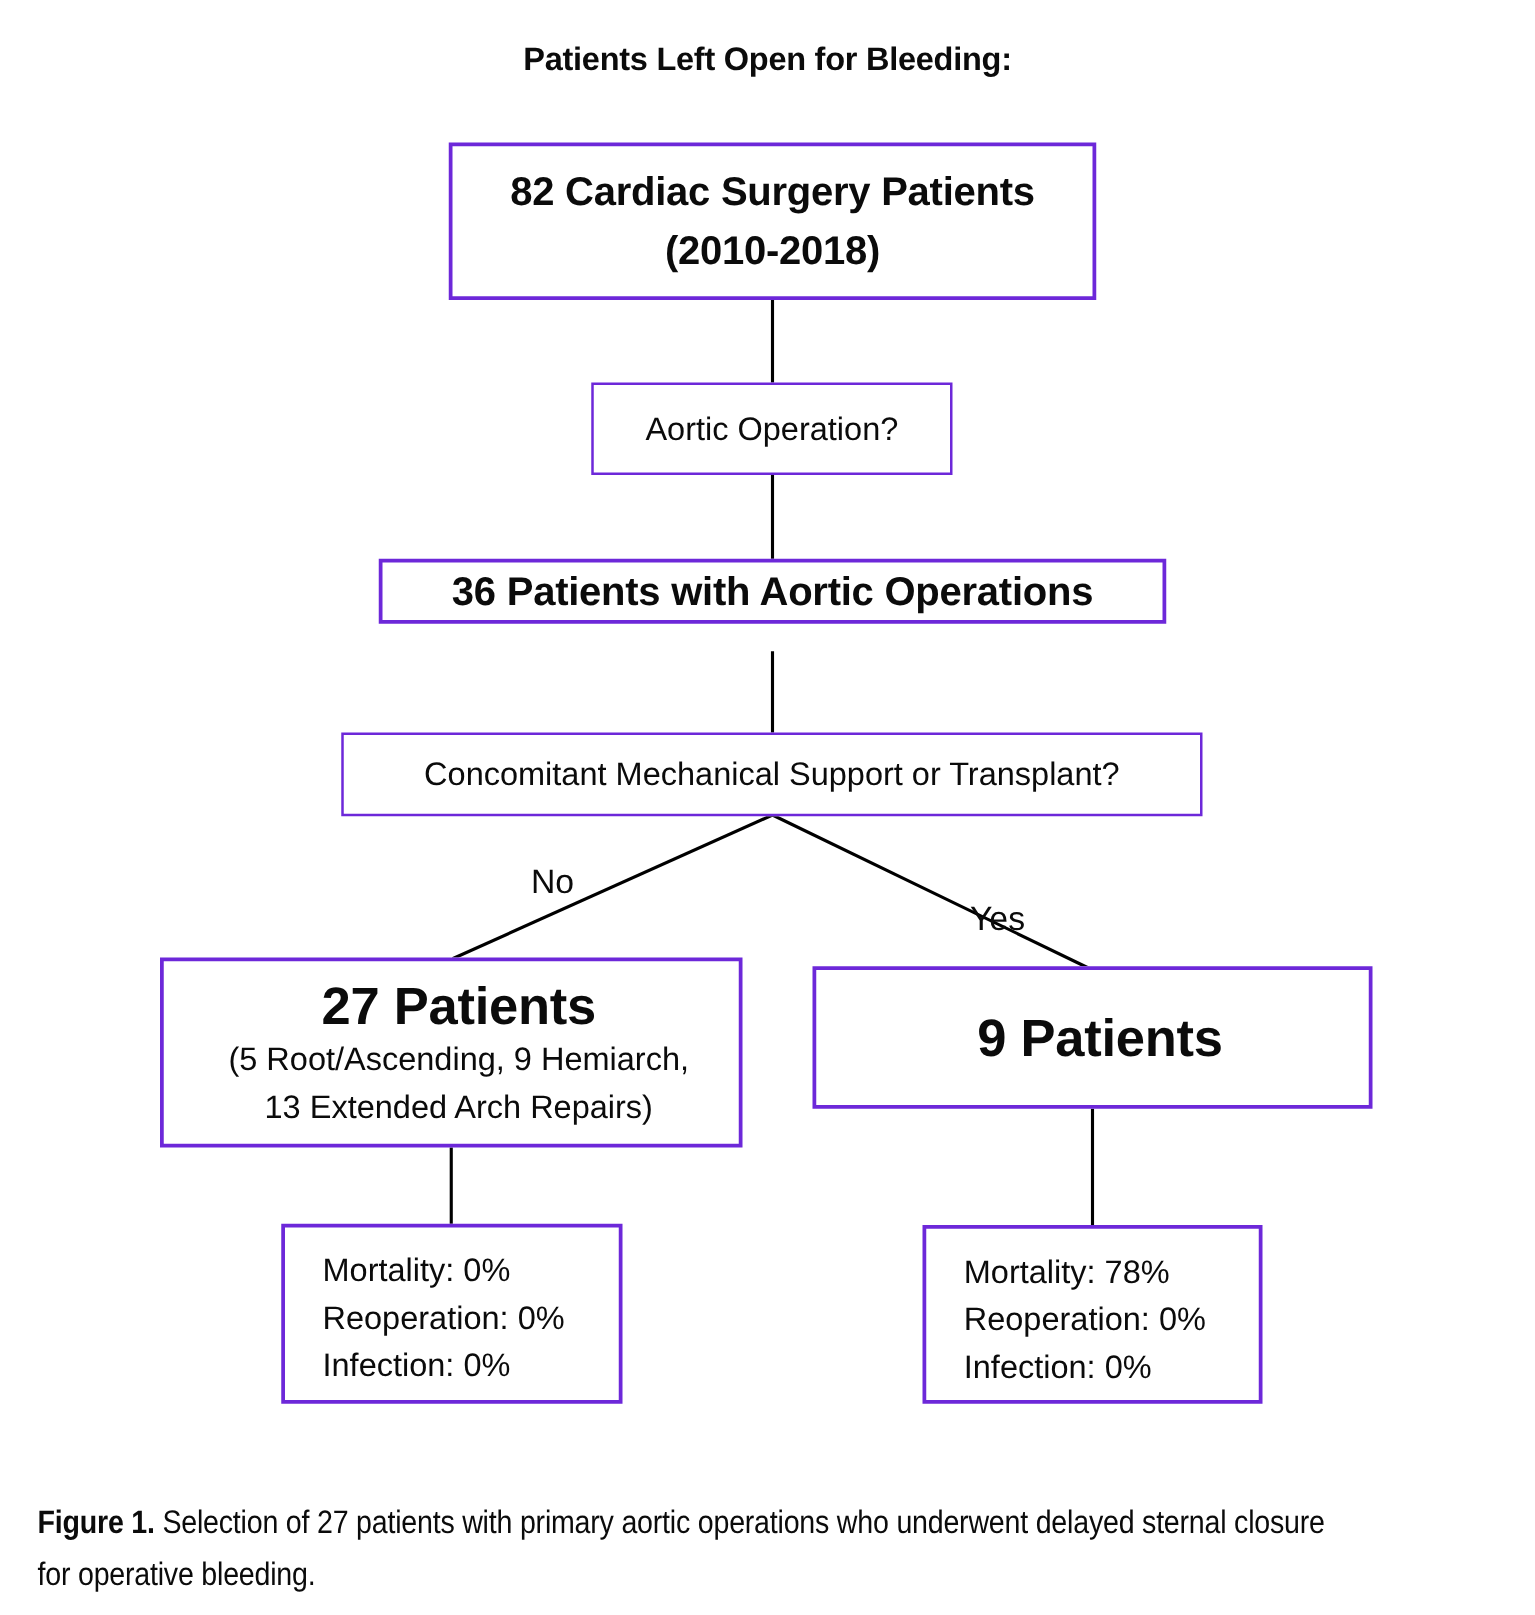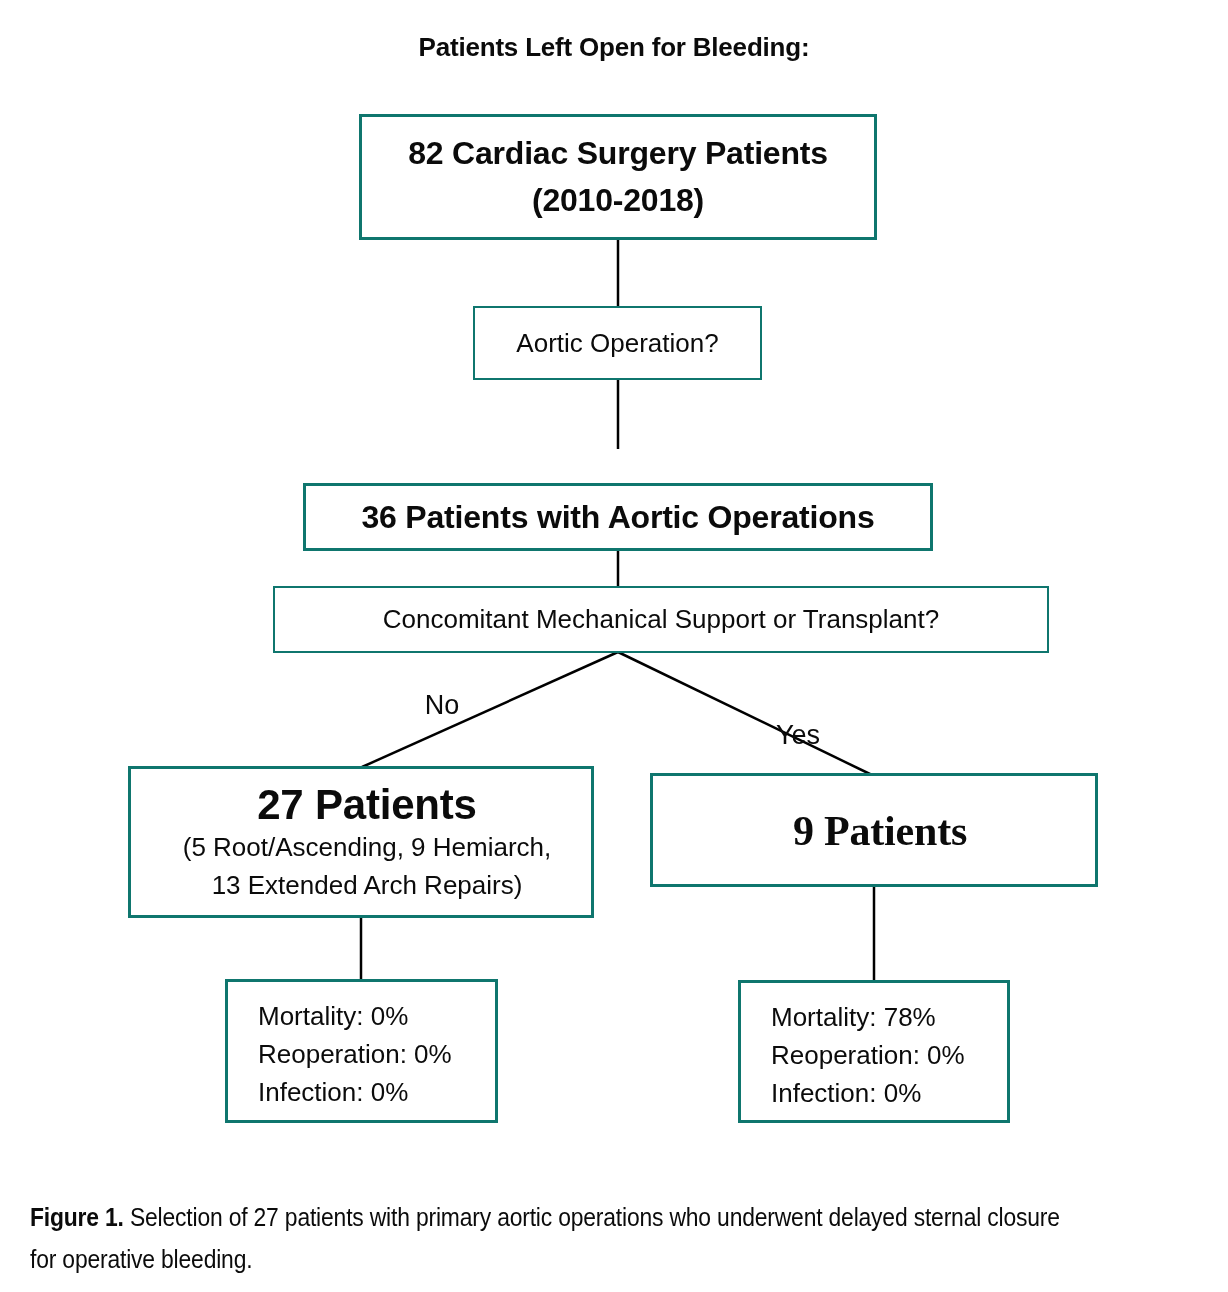--- a/index.html
+++ b/index.html
@@ -21,43 +21,43 @@
     position: absolute;
     left: 0; right: 0; top: 32px;
     text-align: center;
     font-weight: bold;
     font-size: 26px;
     letter-spacing: -0.2px;
   }
   .node {
     position: absolute;
     background: #ffffff;
-    border: 3px solid #0f766e;
+    border: 3px solid #6d28d9;
     box-sizing: border-box;
     display: flex;
     flex-direction: column;
     justify-content: center;
     text-align: center;
   }
   .node.thin { border-width: 2px; }
   .big-bold { font-weight: bold; font-size: 32px; letter-spacing: -0.2px; }
   .cohort-box { left: 359px; top: 114px; width: 518px; height: 126px; line-height: 47px; }
   .q1-box     { left: 473px; top: 306px; width: 289px; height: 74px;  font-size: 26px; }
-  .aortic-box { left: 303px; top: 447px; width: 630px; height: 68px;  line-height: 38px; margin-top: 36px; }
-  .q2-box     { left: 273px; top: 586px; width: 776px; height: 67px;  font-size: 26px; }
+  .aortic-box { left: 303px; top: 447px; width: 630px; height: 52px;  line-height: 38px; }
+  .q2-box     { left: 273px; top: 586px; width: 689px; height: 67px;  font-size: 26px; }
   .branch-label {
     position: absolute;
     width: 90px;
     text-align: center;
     font-size: 27px;
   }
   .branch-no  { left: 397px; top: 690px; }
   .branch-yes { left: 753px; top: 692px; margin-top: 28px; }
   .no-box  { left: 128px; top: 766px; width: 466px; height: 152px; padding-top: 2px; }
-  .yes-box { left: 650px; top: 773px; width: 448px; height: 114px; padding-top: 2px; font-family: Liberation Serif, serif; }
+  .yes-box { left: 650px; top: 773px; width: 448px; height: 114px; padding-top: 2px; }
   .node-title { font-weight: bold; font-size: 42px; line-height: 46px; letter-spacing: -0.2px; padding-left: 12px; }
   .node-detail { font-size: 26px; line-height: 38px; padding-left: 12px; }
   .outcome {
     justify-content: flex-start;
     text-align: left;
     padding: 15px 10px 0 30px;
     font-size: 26px;
     line-height: 38px;
   }
   .outcome-no  { left: 225px; top: 979px; width: 273px; height: 144px; }

